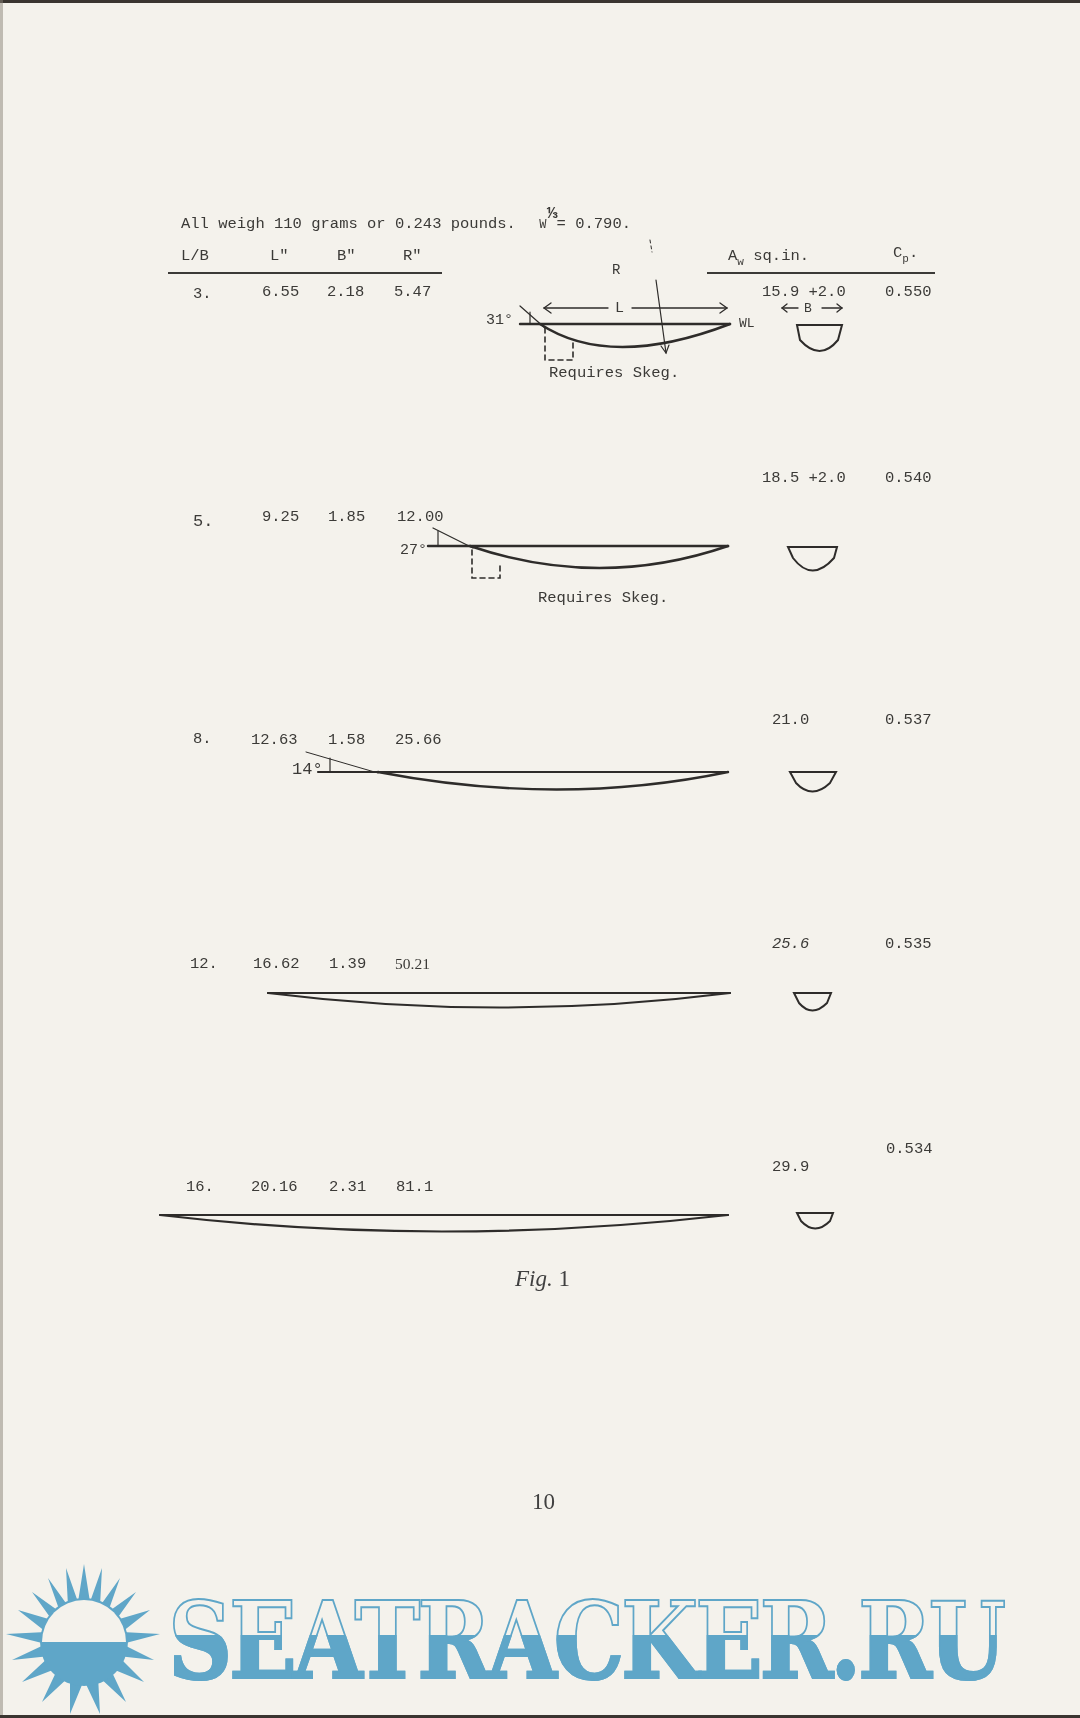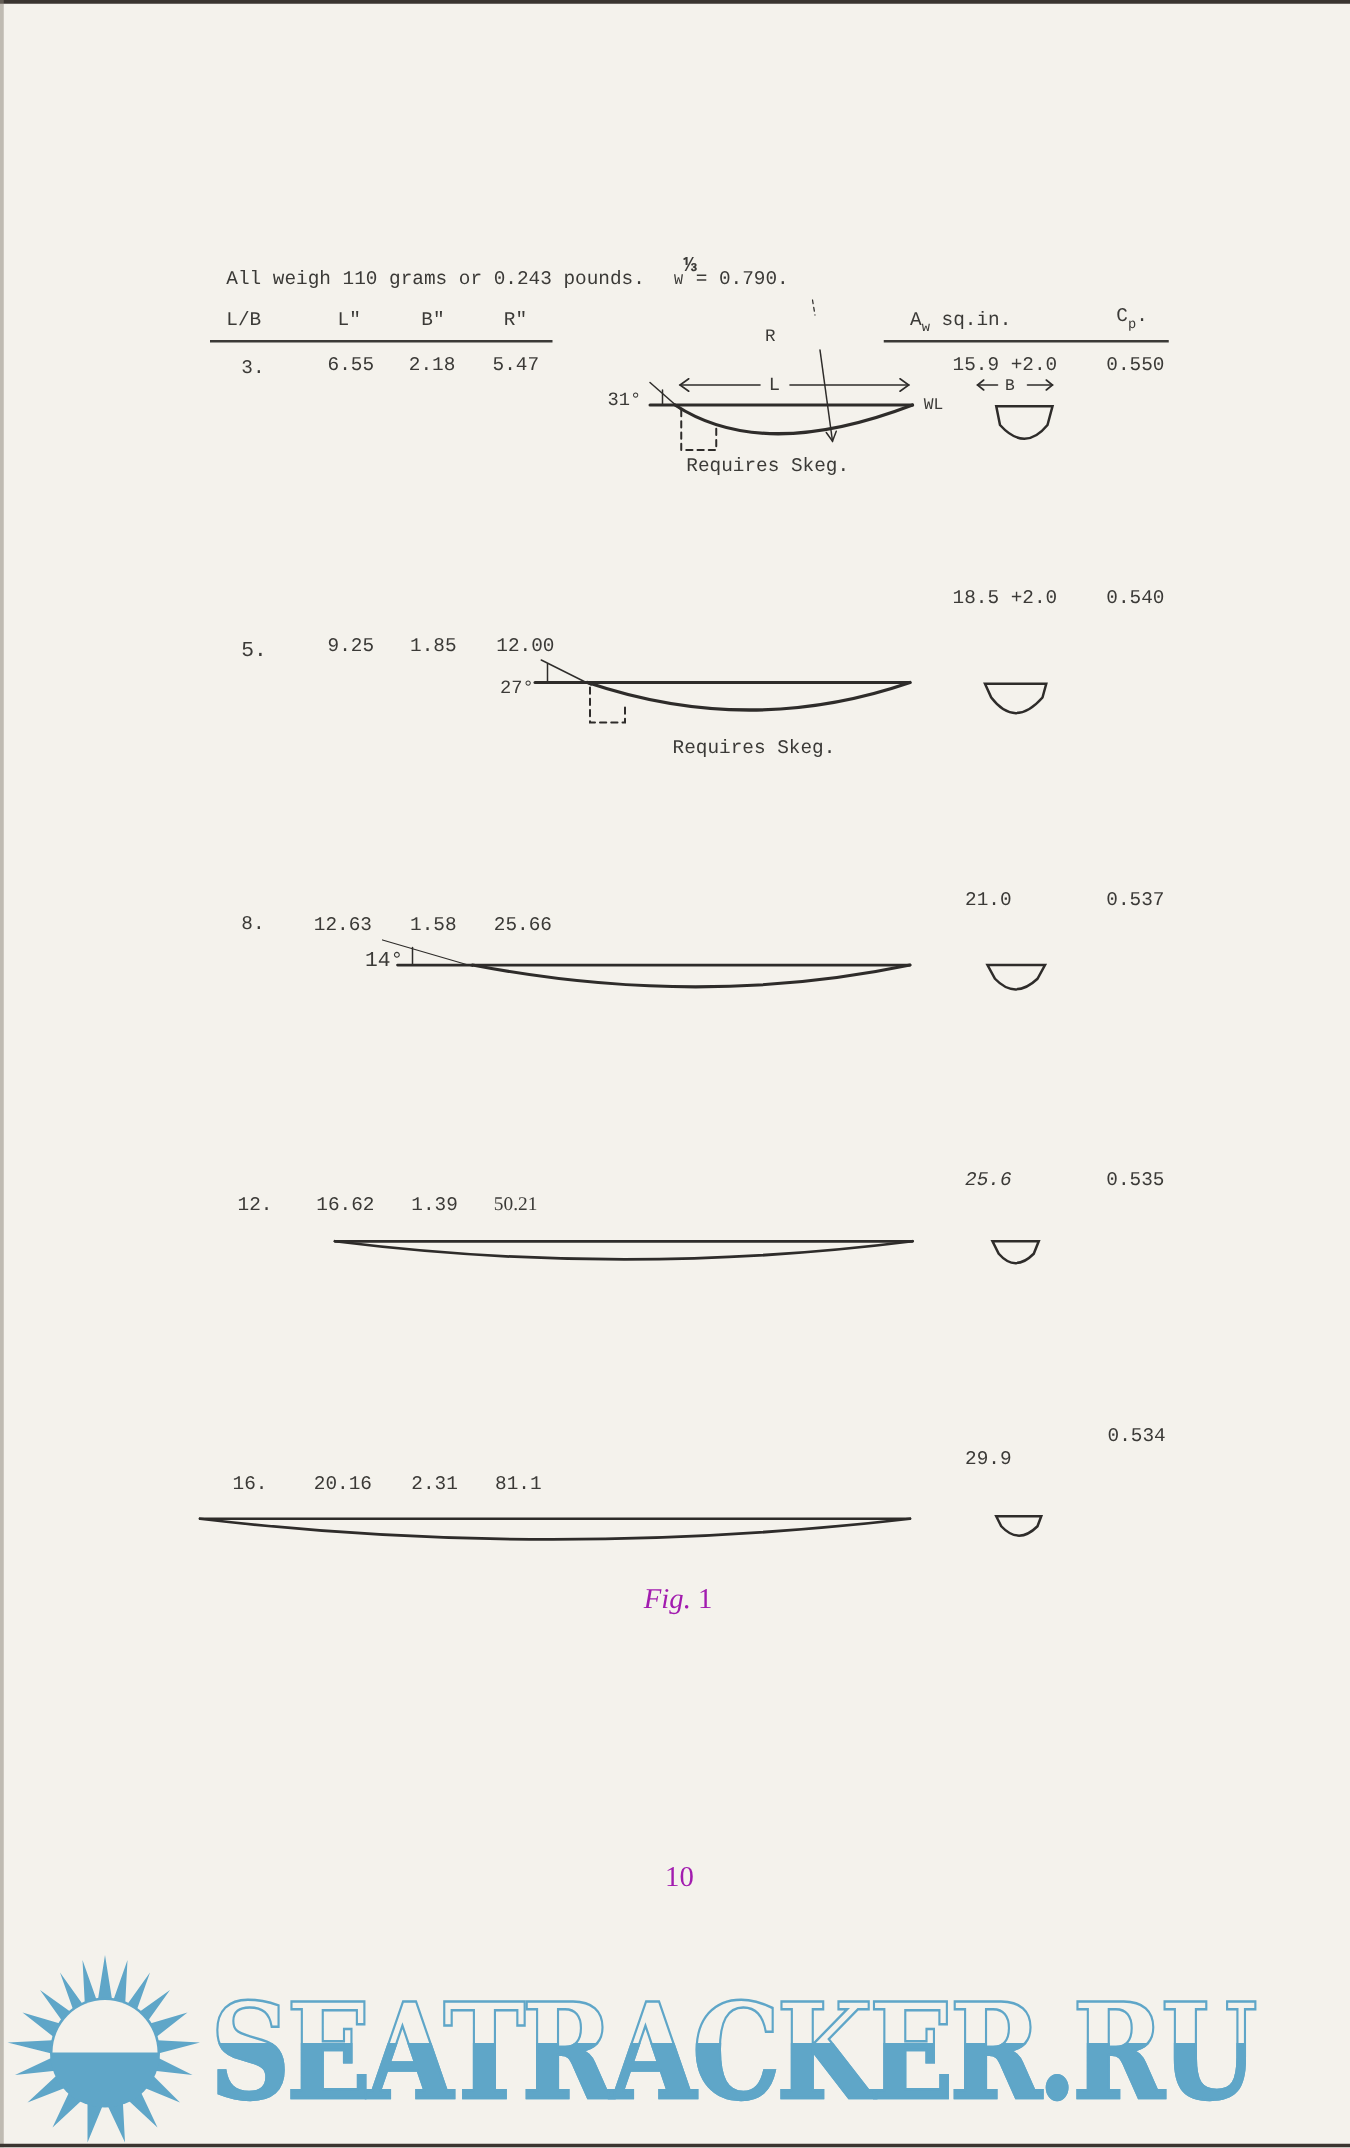--- a/index.html
+++ b/index.html
@@ -4,21 +4,21 @@
   <style>
     html, body { margin: 0; padding: 0; }
     body {
       width: 1080px; height: 1718px; position: relative; overflow: hidden;
       background: #f4f2ec;
     }
     .edge-top { position:absolute; left:0; top:0; width:1080px; height:3px; background:#3a3530; }
     .edge-left { position:absolute; left:0; top:0; width:3px; height:1718px; background:#8a8478; opacity:.5; }
     .edge-bottom { position:absolute; left:0; bottom:0; width:1080px; height:3px; background:#3a3530; }
     .mono { font-family: "Liberation Mono", "DejaVu Sans Mono", monospace; color:#3b3a37; font-size:15.5px; position:absolute; white-space:nowrap; }
-    .serif { font-family: "Liberation Serif", "DejaVu Serif", serif; color:#a21caf; position:absolute; }
+    .serif { font-family: "Liberation Serif", "DejaVu Serif", serif; color:#404040; position:absolute; }
     .rule { position:absolute; height:2px; background:#3b3a37; }
     svg.fig { position:absolute; left:0; top:0; }
     .body-text { font-size:23.5px; line-height:29px; text-align:justify; width:790px; left:157px; }
     .body-text p { margin:0; }
     .body-text p.indent { text-indent:54px; }
     .sub { font-size:11px; position:relative; top:5px; }
     .logo-text {
       position:absolute; left:168px; top:1588px;
       font-family:"DejaVu Serif", "Liberation Serif", serif; font-weight:bold;
       font-size:106px; letter-spacing:-4px; line-height:106px;

